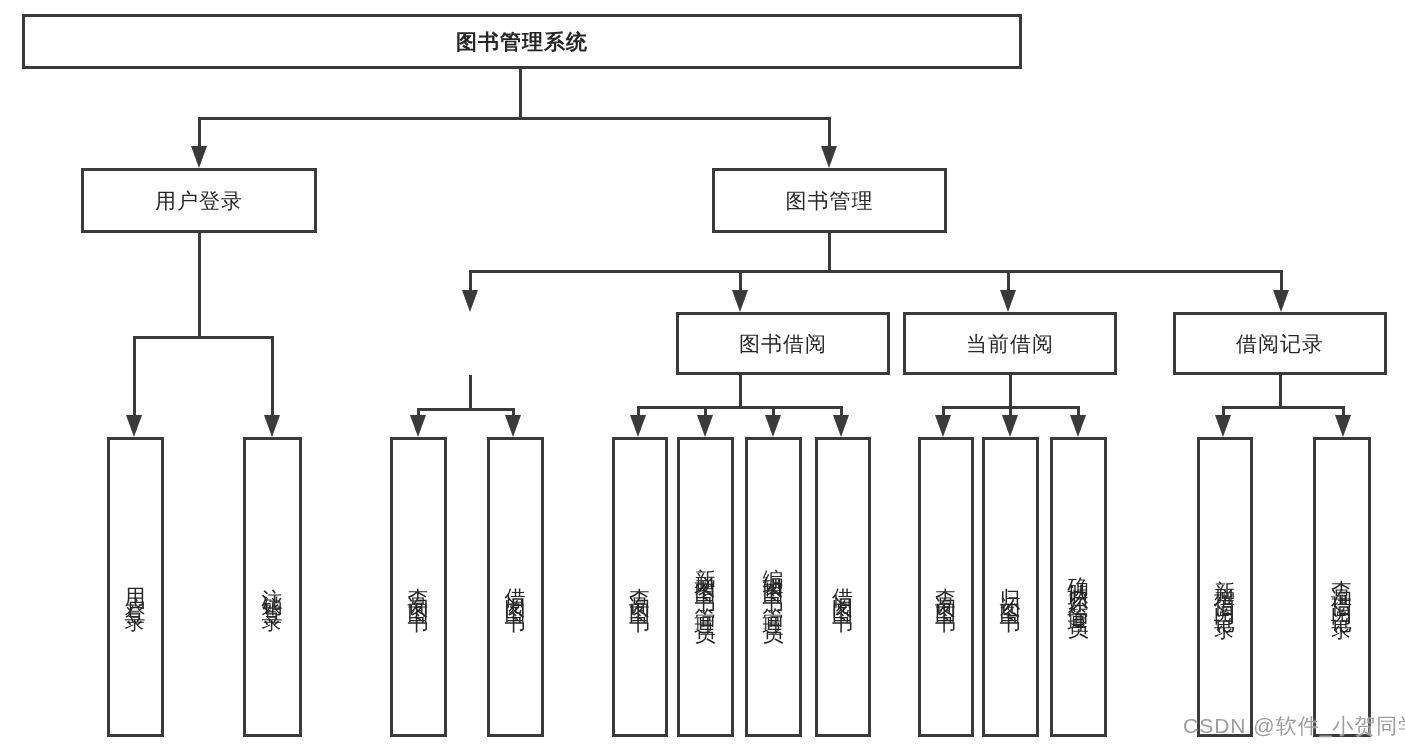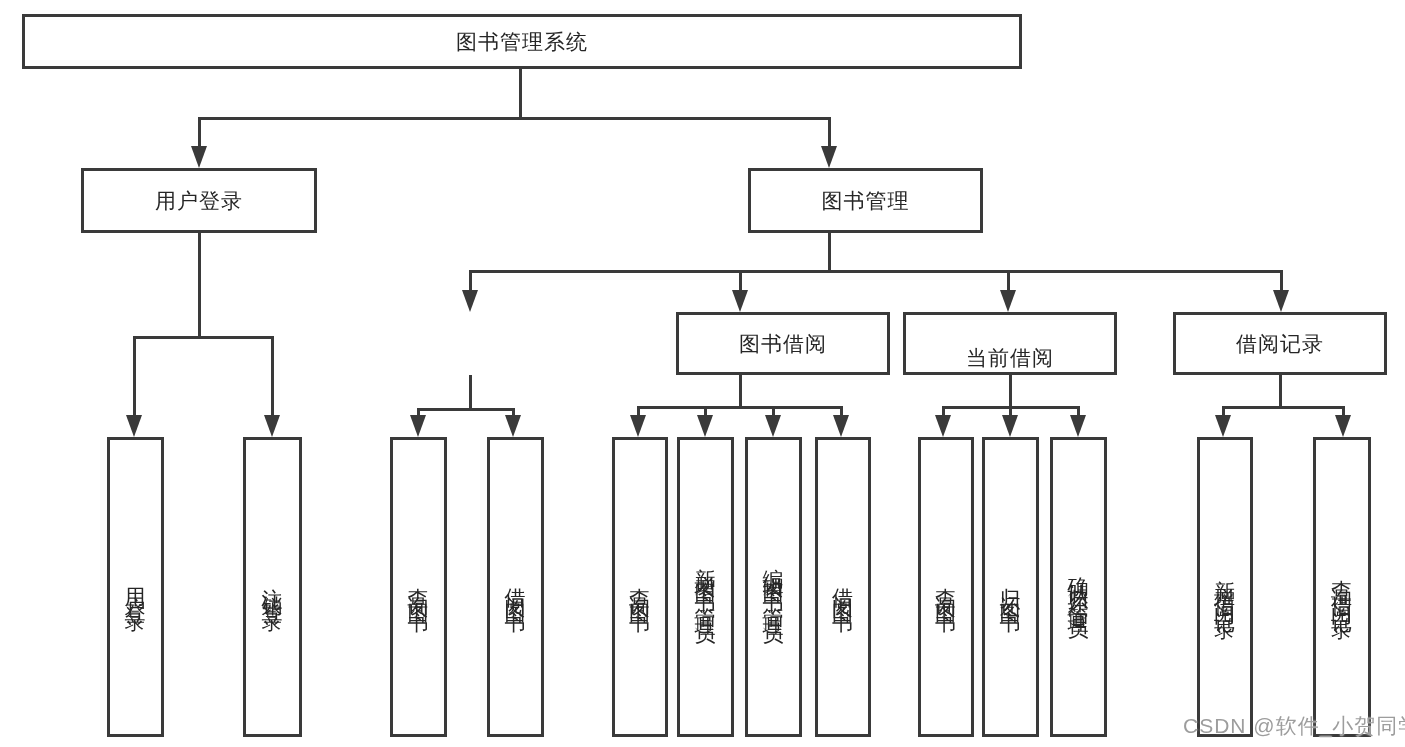--- a/index.html
+++ b/index.html
@@ -49,39 +49,39 @@
     letter-spacing: 1px;
     text-shadow: 0 0 2px #ffffff;
     white-space: nowrap;
   }
 </style>
 </head>
 <body>
 
 <div class="canvas">
 
-  <div class="box" style="left:22px; top:14px; width:1000px; height:55px;">
+  <div class="box" style="left:22px; top:14px; width:1000px; height:55px;font-weight:bold;">
     <span>图书管理系统</span>
   </div>
 
   <div class="vline" style="left:519px; top:69px; height:48px;"></div>
   <div class="hline" style="left:198px; top:117px; width:633px;"></div>
   <div class="arrow" style="left:191px; top:117px;">
     <div class="stem" style="height:29px;"></div>
     <div class="head"></div>
   </div>
   <div class="arrow" style="left:821px; top:117px;">
     <div class="stem" style="height:29px;"></div>
     <div class="head"></div>
   </div>
 
   <div class="box" style="left:81px; top:168px; width:236px; height:65px;">
     <span>用户登录</span>
   </div>
-  <div class="box" style="left:712px; top:168px; width:235px; height:65px;margin-left:36px;">
+  <div class="box" style="left:712px; top:168px; width:235px; height:65px;">
     <span>图书管理</span>
   </div>
 
   <div class="vline" style="left:198px; top:233px; height:103px;"></div>
   <div class="hline" style="left:133px; top:336px; width:140px;"></div>
   <div class="arrow" style="left:126px; top:336px;">
     <div class="stem" style="height:79px;"></div>
     <div class="head"></div>
   </div>
   <div class="arrow" style="left:264px; top:336px;">
@@ -104,21 +104,21 @@
     <div class="head"></div>
   </div>
   <div class="arrow" style="left:1273px; top:270px;">
     <div class="stem" style="height:20px;"></div>
     <div class="head"></div>
   </div>
 
   <div class="box" style="left:633px; top:312px; width:214px; height:63px;margin-left:43px;">
     <span>图书借阅</span>
   </div>
-  <div class="box" style="left:903px; top:312px; width:214px; height:63px;align-items:flex-end;">
+  <div class="box" style="left:903px; top:312px; width:214px; height:63px;">
     <span>当前借阅</span>
   </div>
   <div class="box" style="left:1173px; top:312px; width:214px; height:63px;">
     <span>借阅记录</span>
   </div>
 
   <div class="vline" style="left:469px; top:375px; height:33px;"></div>
   <div class="hline" style="left:417px; top:408px; width:97px;"></div>
   <div class="arrow" style="left:410px; top:408px;">
     <div class="stem" style="height:7px;"></div>

